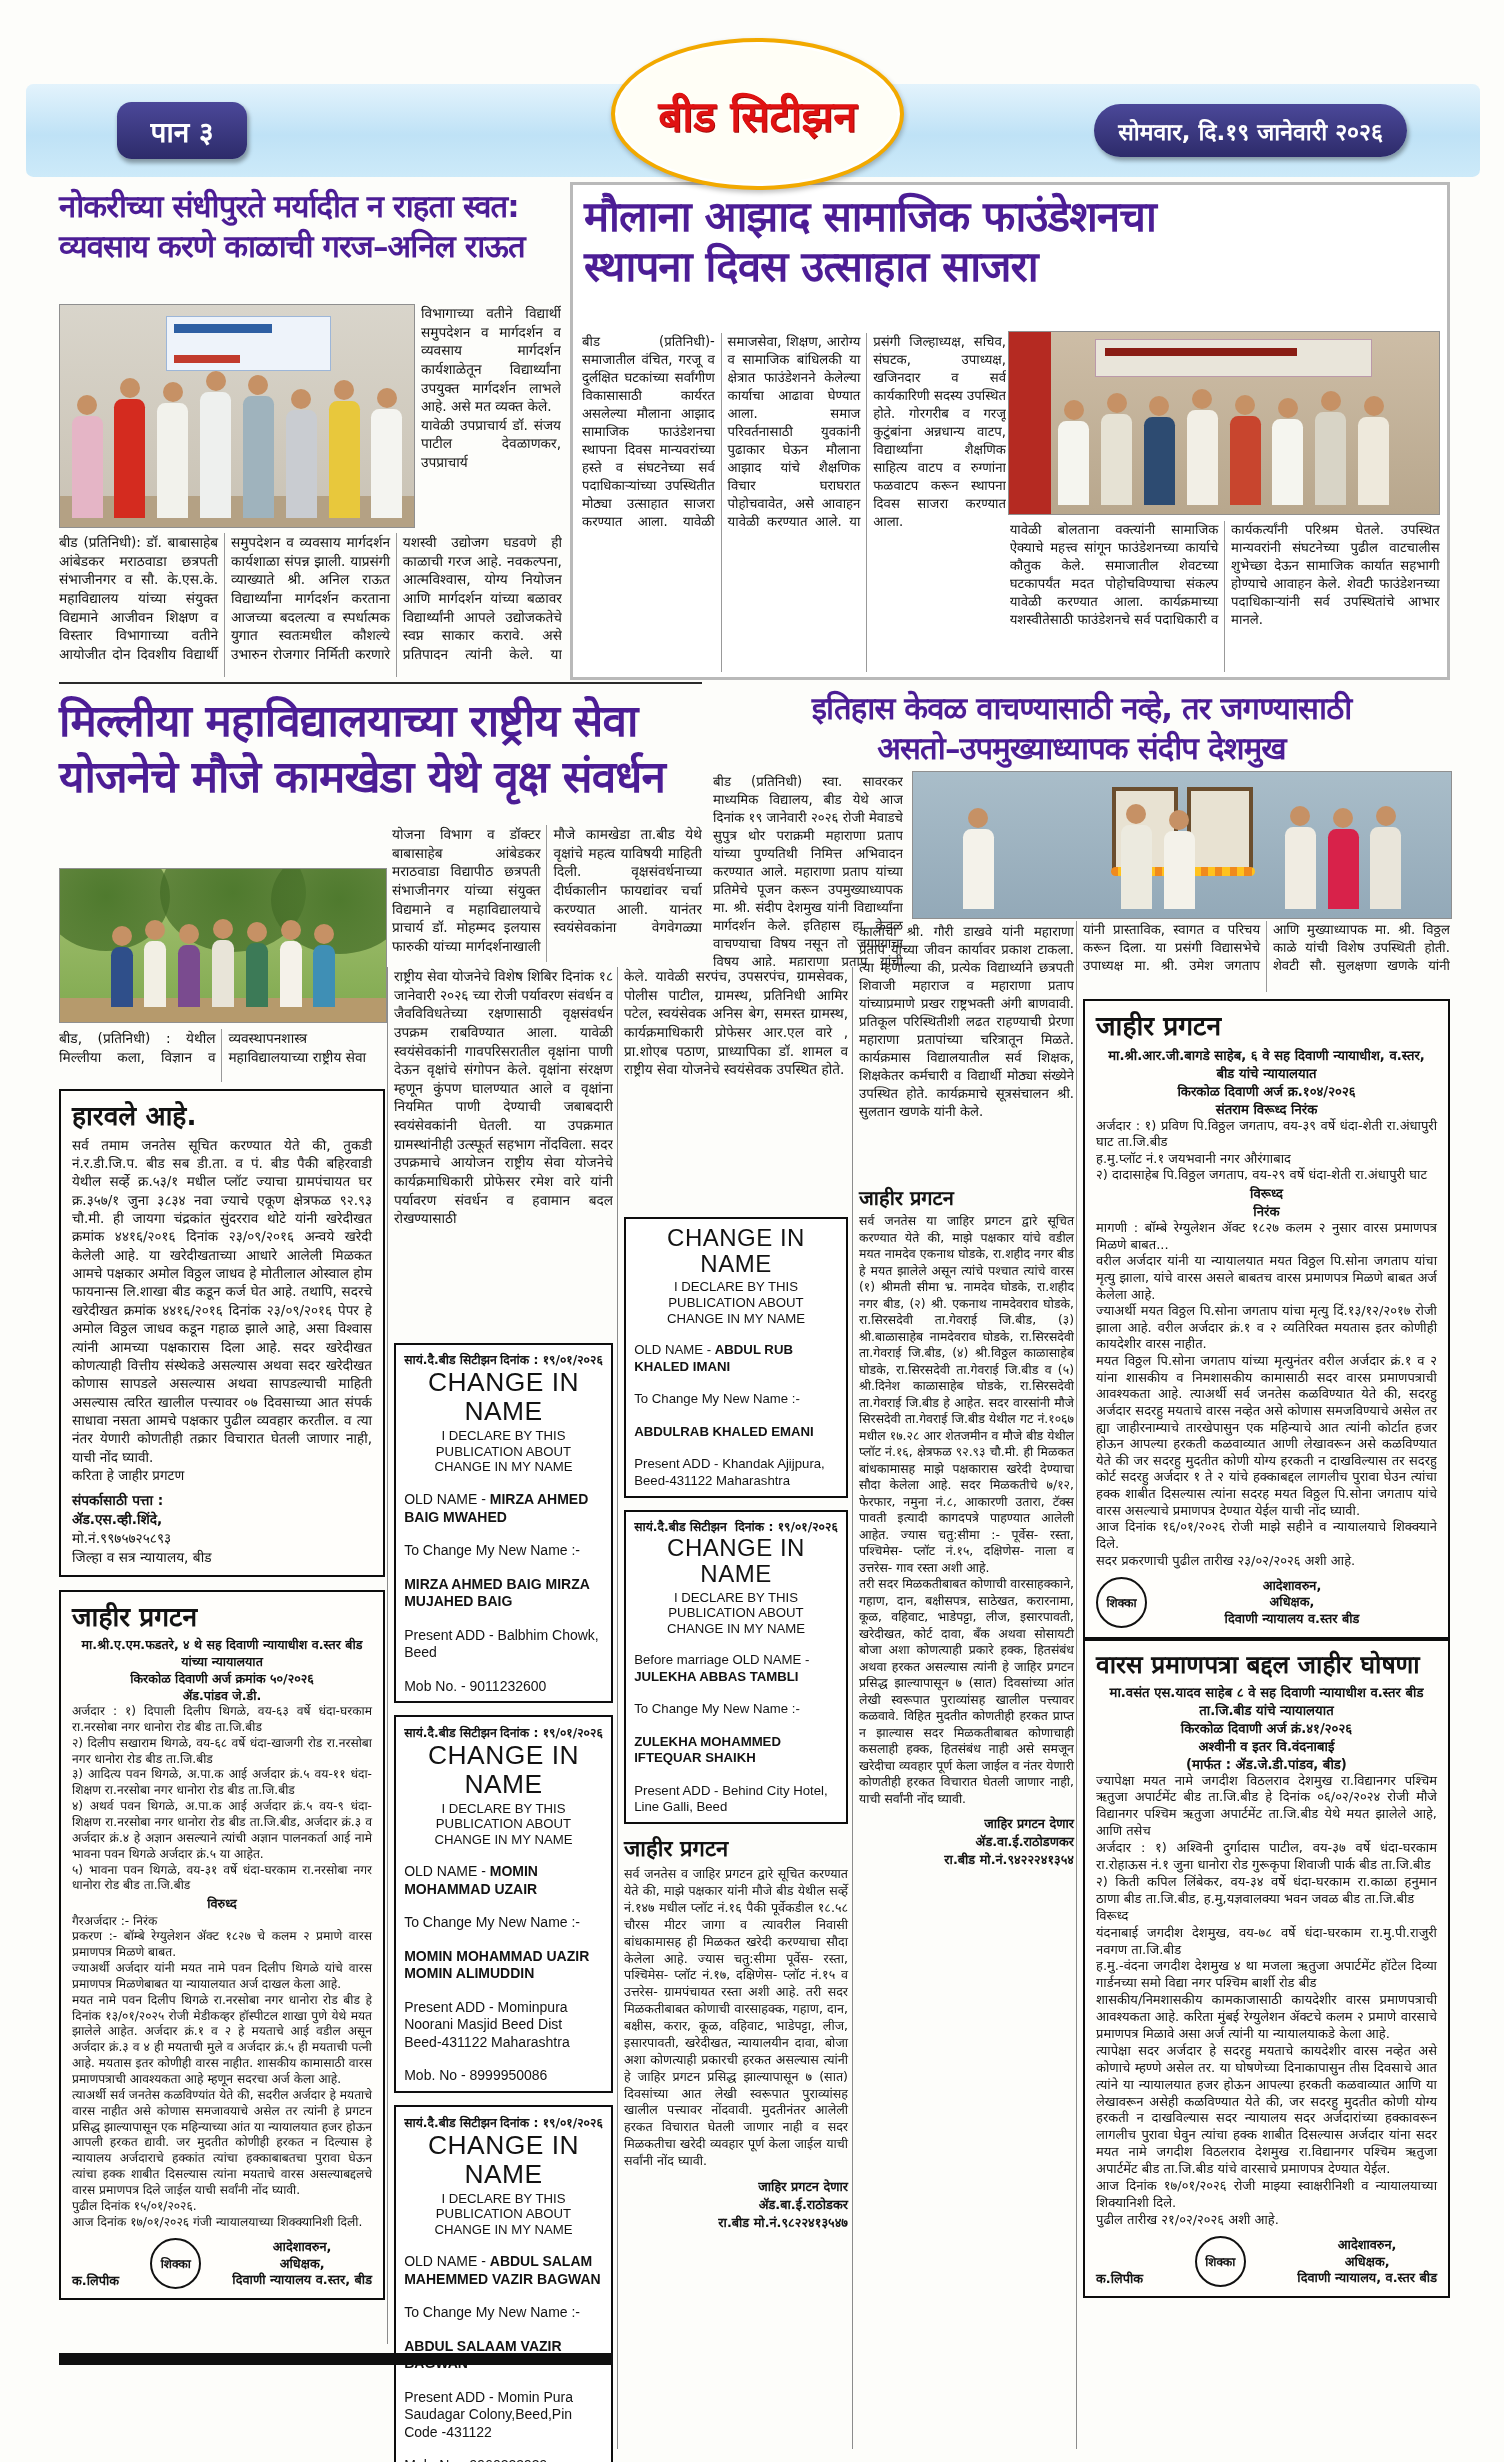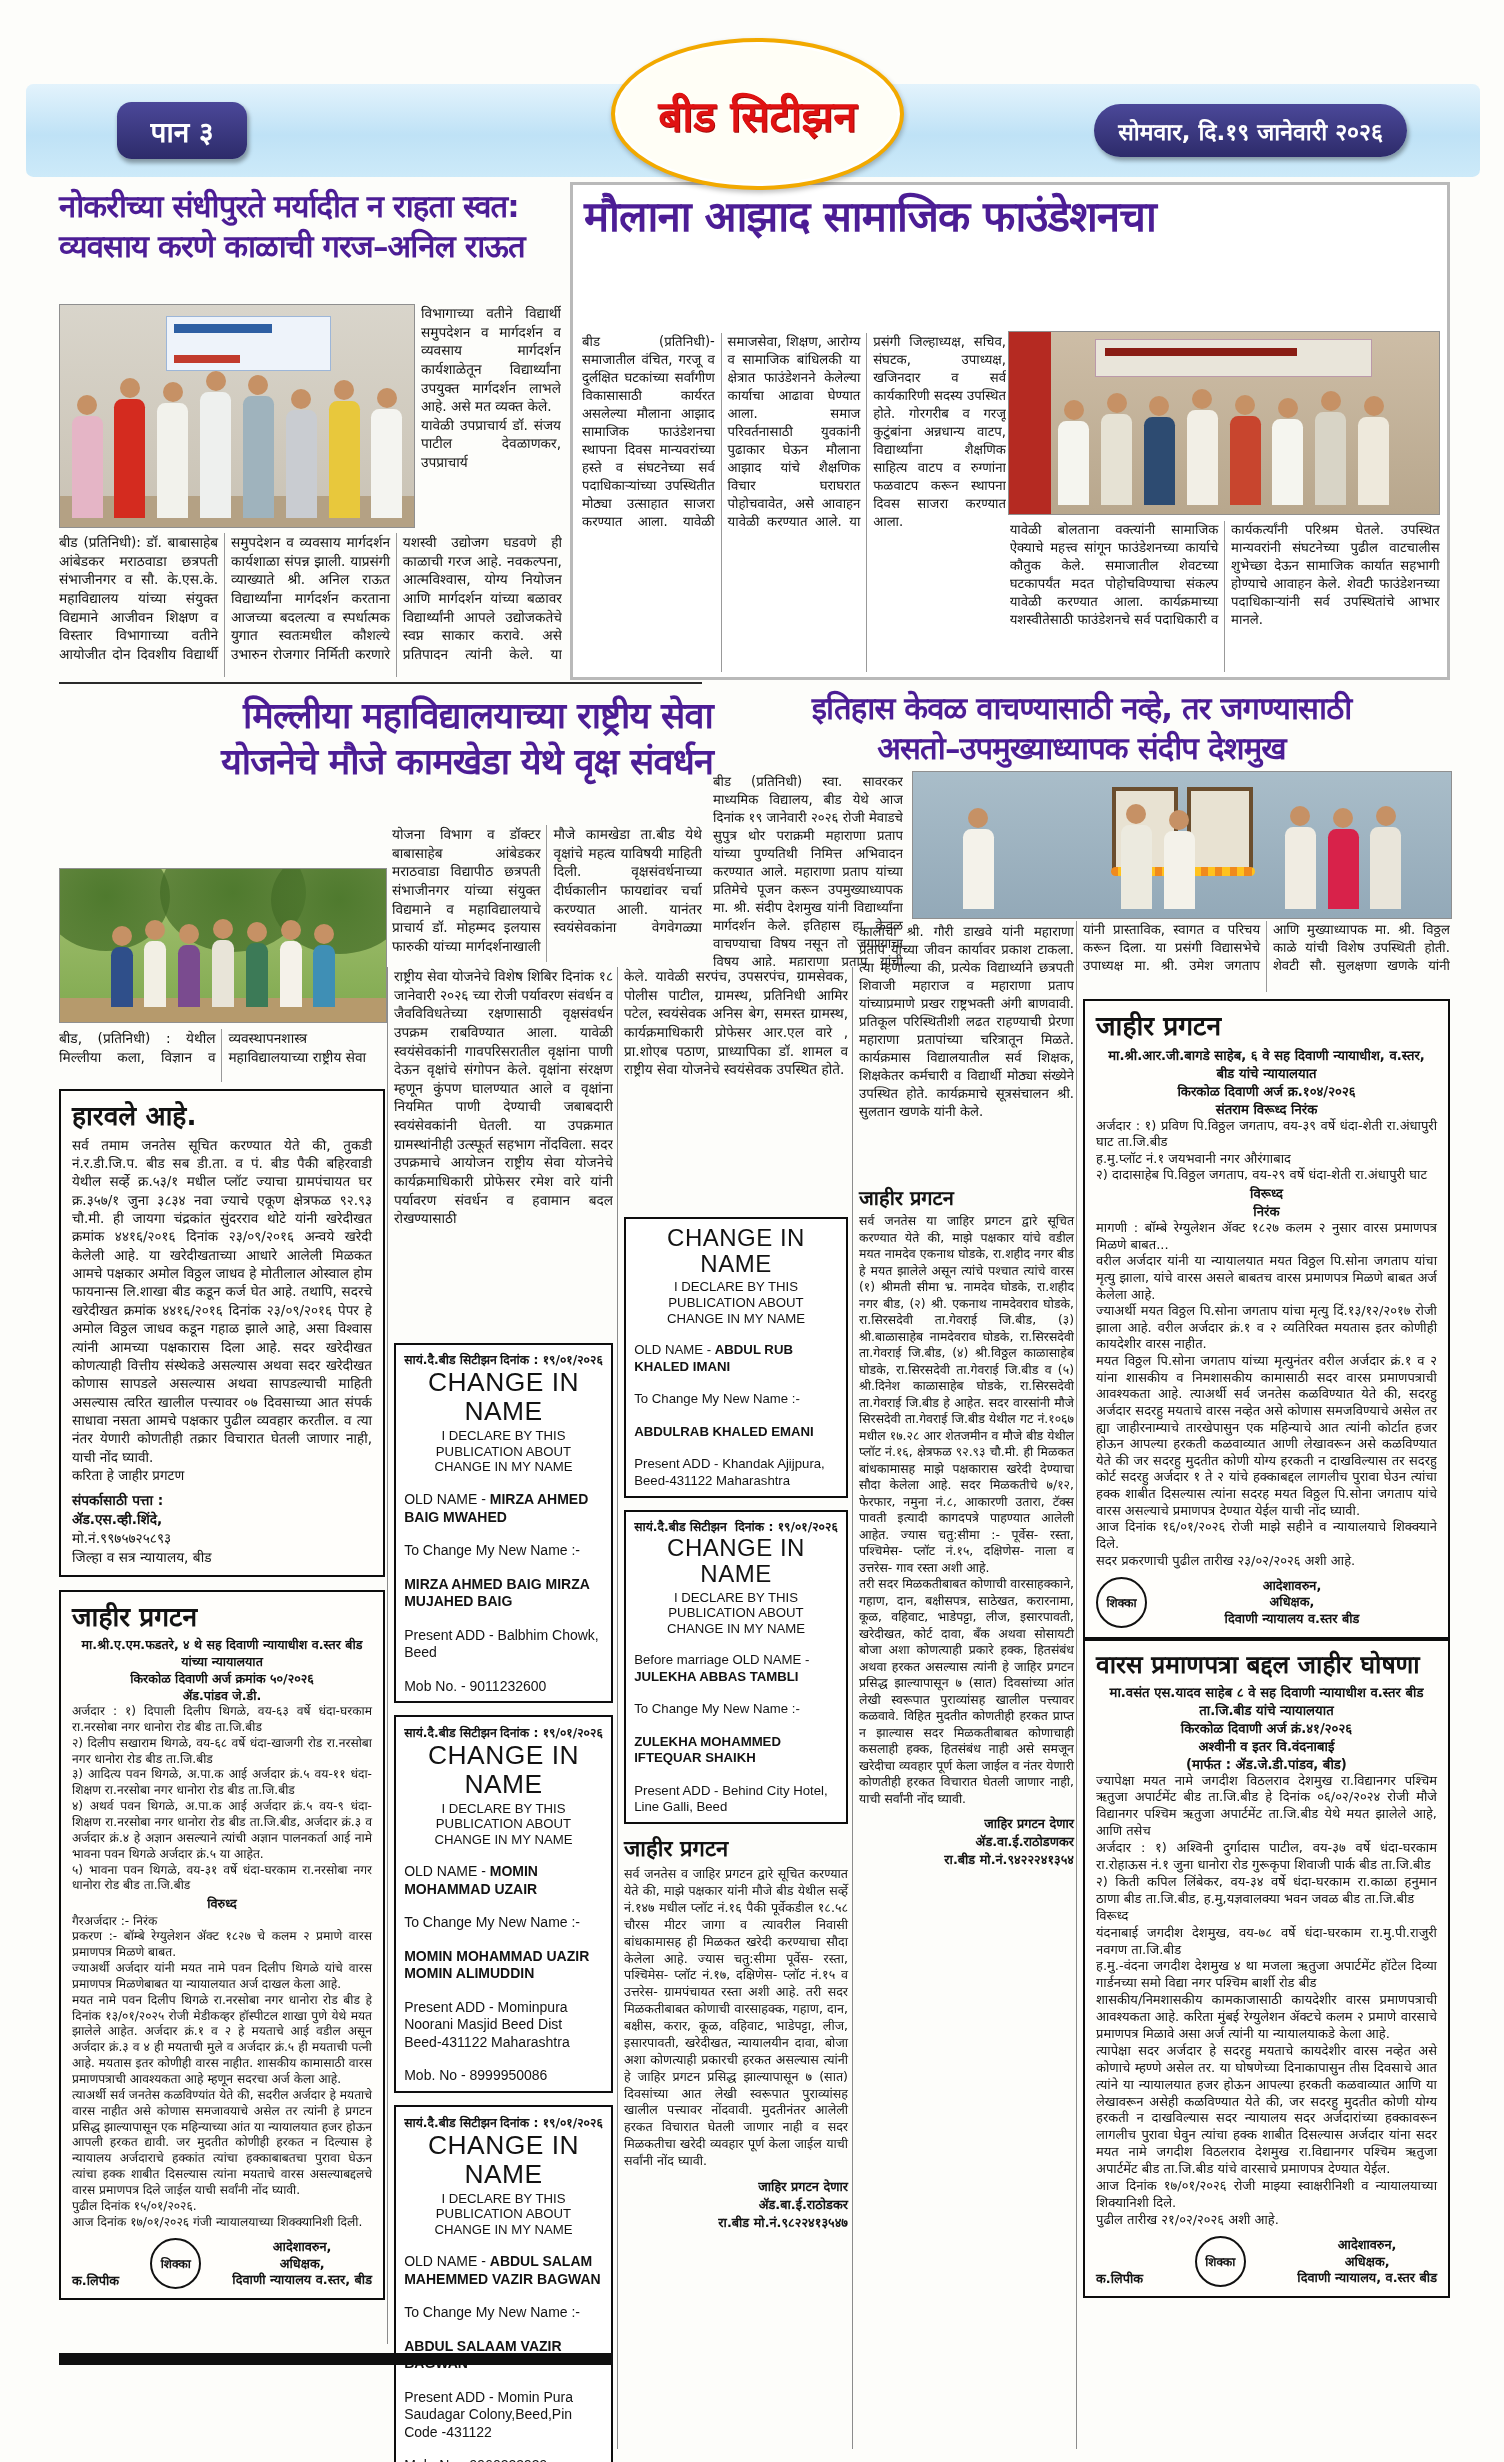--- a/index.html
+++ b/index.html
@@ -100,20 +100,21 @@
       <span class="fig" style="--c:#f4f4f0;height:109px"></span>
     </div>
   </div>
   <div class="abs bt jt pre" style="left:421px;top:304px;width:140px;height:222px;overflow:hidden;">विभागाच्या वतीने विद्यार्थी समुपदेशन व मार्गदर्शन व व्यवसाय मार्गदर्शन कार्यशाळेतून विद्यार्थ्यांना उपयुक्त मार्गदर्शन लाभले आहे. असे मत व्यक्त केले.
    यावेळी उपप्राचार्य डॉ. संजय पाटील देवळाणकर, उपप्राचार्य</div>
   <div class="abs bt jt cols3" style="left:59px;top:533px;width:503px;height:144px;overflow:hidden;">   बीड (प्रतिनिधी): डॉ. बाबासाहेब आंबेडकर मराठवाडा छत्रपती संभाजीनगर व सौ. के.एस.के. महाविद्यालय यांच्या संयुक्त विद्यमाने आजीवन शिक्षण व विस्तार विभागाच्या वतीने आयोजीत दोन दिवशीय विद्यार्थी समुपदेशन व व्यवसाय मार्गदर्शन कार्यशाळा संपन्न झाली. याप्रसंगी व्याख्याते श्री. अनिल राऊत विद्यार्थ्यांना मार्गदर्शन करताना आजच्या बदलत्या व स्पर्धात्मक युगात स्वतःमधील कौशल्ये उभारुन रोजगार निर्मिती करणारे यशस्वी उद्योजग घडवणे ही काळाची गरज आहे. नवकल्पना, आत्मविश्वास, योग्य नियोजन आणि मार्गदर्शन यांच्या बळावर विद्यार्थ्यांनी आपले उद्योजकतेचे स्वप्न साकार करावे. असे प्रतिपादन त्यांनी केले. या समारोप कार्यक्रमाच्या अध्यक्षस्थानी महाविद्यालयाचे प्राचार्य डॉ. शिवानंद क्षीरसागर होते. त्यांनी आपल्या मनोगतात कार्यशाळेतून विद्यार्थ्यांना उपयुक्त मार्गदर्शन लाभल्याचे सांगितले. यावेळी उपप्राचार्य डॉ. संजय पाटील देवळाणकर, उपप्राचार्य अनिता शिंदे, पदव्युत्तर विभाग प्रमुख डॉ. अनसारउल्ला खान, उपप्राचार्य डॉ. नारायण काबरा, पर्यवेक्षक प्रा. जालिंदर कोळेकर उपस्थित होते. या कार्यक्रमाचे प्रास्ताविक प्रा. डॉ. पी. आर. वाघ यांनी तर सुत्रसंचालन डॉ. शितल इगडे यांनी तर आभार डॉ. शंकर राऊत यांनी मांडले. या कार्यक्रमास आजीवन शिक्षण व विस्तार विभागाचे सर्व विद्यार्थी, शिक्षक, शिक्षकेतर कर्मचारी मोठ्या संख्येने उपस्थित होते.</div>
 
   <div class="abs" style="left:570px;top:182px;width:880px;height:498px;border:3.6px solid #b9b9b9;background:#fff;box-sizing:border-box;">
     <div class="hl" style="margin:7.3px 11px 5.5px;font-size:42px;line-height:1.18;">
       <div>मौलाना आझाद सामाजिक फाउंडेशनचा</div>
+      <div>स्थापना दिवस उत्साहात साजरा</div>
     </div>
     <div class="ph photoB" style="position:absolute;right:7.3px;top:146px;width:430px;height:182px;">
       <span class="drape"></span>
       <span class="bannerB">
           <i></i>
         </span>
       <div class="ph-row">
         <span class="fig" style="--c:#f5f5ef;height:84px"></span>
         <span class="fig" style="--c:#e6e2d4;height:91px"></span>
         <span class="fig" style="--c:#2d4b71;height:88px"></span>
@@ -122,21 +123,21 @@
         <span class="fig" style="--c:#f5f5ef;height:86px"></span>
         <span class="fig" style="--c:#d8d4c6;height:93px"></span>
         <span class="fig" style="--c:#eee9dc;height:88px"></span>
       </div>
     </div>
     <div class="bt jt cols3" style="position:absolute;left:9px;top:148px;width:424px;height:339px;font-size:13.2px;overflow:hidden;">   बीड (प्रतिनिधी)- समाजातील वंचित, गरजू व दुर्लक्षित घटकांच्या सर्वांगीण विकासासाठी कार्यरत असलेल्या मौलाना आझाद सामाजिक फाउंडेशनचा स्थापना दिवस मान्यवरांच्या हस्ते व संघटनेच्या सर्व पदाधिकाऱ्यांच्या उपस्थितीत मोठ्या उत्साहात साजरा करण्यात आला. यावेळी समाजसेवा, शिक्षण, आरोग्य व सामाजिक बांधिलकी या क्षेत्रात फाउंडेशनने केलेल्या कार्याचा आढावा घेण्यात आला. समाज परिवर्तनासाठी युवकांनी पुढाकार घेऊन मौलाना आझाद यांचे शैक्षणिक विचार घराघरात पोहोचवावेत, असे आवाहन यावेळी करण्यात आले. या प्रसंगी जिल्हाध्यक्ष, सचिव, संघटक, उपाध्यक्ष, खजिनदार व सर्व कार्यकारिणी सदस्य उपस्थित होते. गोरगरीब व गरजू कुटुंबांना अन्नधान्य वाटप, विद्यार्थ्यांना शैक्षणिक साहित्य वाटप व रुग्णांना फळवाटप करून स्थापना दिवस साजरा करण्यात आला.</div>
     <div class="bt jt cols2" style="position:absolute;right:7.3px;top:336px;width:430px;height:151px;font-size:13.2px;overflow:hidden;">   यावेळी बोलताना वक्त्यांनी सामाजिक ऐक्याचे महत्त्व सांगून फाउंडेशनच्या कार्याचे कौतुक केले. समाजातील शेवटच्या घटकापर्यंत मदत पोहोचविण्याचा संकल्प यावेळी करण्यात आला. कार्यक्रमाच्या यशस्वीतेसाठी फाउंडेशनचे सर्व पदाधिकारी व कार्यकर्त्यांनी परिश्रम घेतले. उपस्थित मान्यवरांनी संघटनेच्या पुढील वाटचालीस शुभेच्छा देऊन सामाजिक कार्यात सहभागी होण्याचे आवाहन केले. शेवटी फाउंडेशनच्या पदाधिकाऱ्यांनी सर्व उपस्थितांचे आभार मानले.</div>
   </div>
 
   <div class="abs hline" style="left:59px;top:682px;width:643px;"></div>
-  <div class="abs hl" style="left:70px;top:693px;width:643px;font-size:36px;text-align:right;">
+  <div class="abs hl" style="left:59px;top:693px;width:643px;font-size:44px;text-align:left;">
     <div>मिल्लीया महाविद्यालयाच्या राष्ट्रीय सेवा</div>
     <div>योजनेचे मौजे कामखेडा येथे वृक्ष संवर्धन</div>
   </div>
   <div class="abs bt jt cols2" style="left:392px;top:825px;width:310px;height:137px;overflow:hidden;">योजना विभाग व डॉक्टर बाबासाहेब आंबेडकर मराठवाडा विद्यापीठ छत्रपती संभाजीनगर यांच्या संयुक्त विद्यमाने व महाविद्यालयाचे प्राचार्य डॉ. मोहम्मद इलयास फारुकी यांच्या मार्गदर्शनाखाली मौजे कामखेडा ता.बीड येथे वृक्षांचे महत्व याविषयी माहिती दिली. वृक्षसंवर्धनाच्या दीर्घकालीन फायद्यांवर चर्चा करण्यात आली. यानंतर स्वयंसेवकांना वेगवेगळ्या गटांमध्ये विभागून ठरावीक क्षेत्रात</div>
   <div class="abs ph photoC" style="left:59px;top:868px;width:326px;height:153px;">
     <span class="tree" style="left:-18px;top:-27px;width:128px;height:109px;"></span>
     <span class="tree" style="left:100px;top:-36px;width:146px;height:119px;"></span>
     <span class="tree" style="right:-22px;top:-24px;width:137px;height:109px;"></span>
     <span class="ground"></span>
     <div class="ph-row" style="bottom:14.6px">

